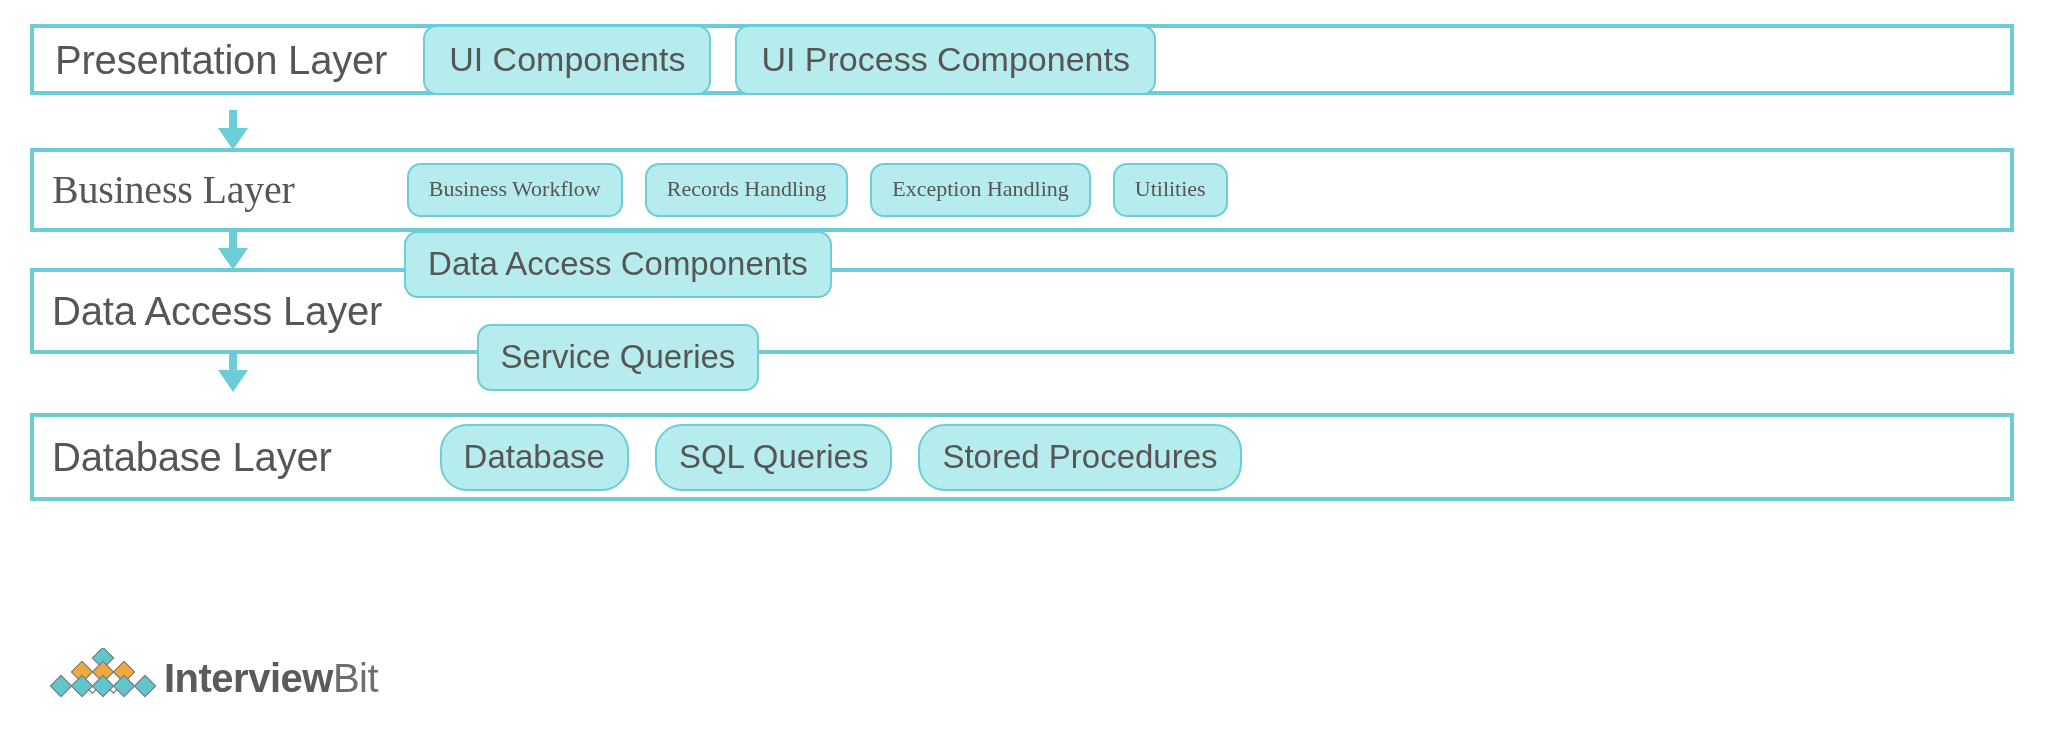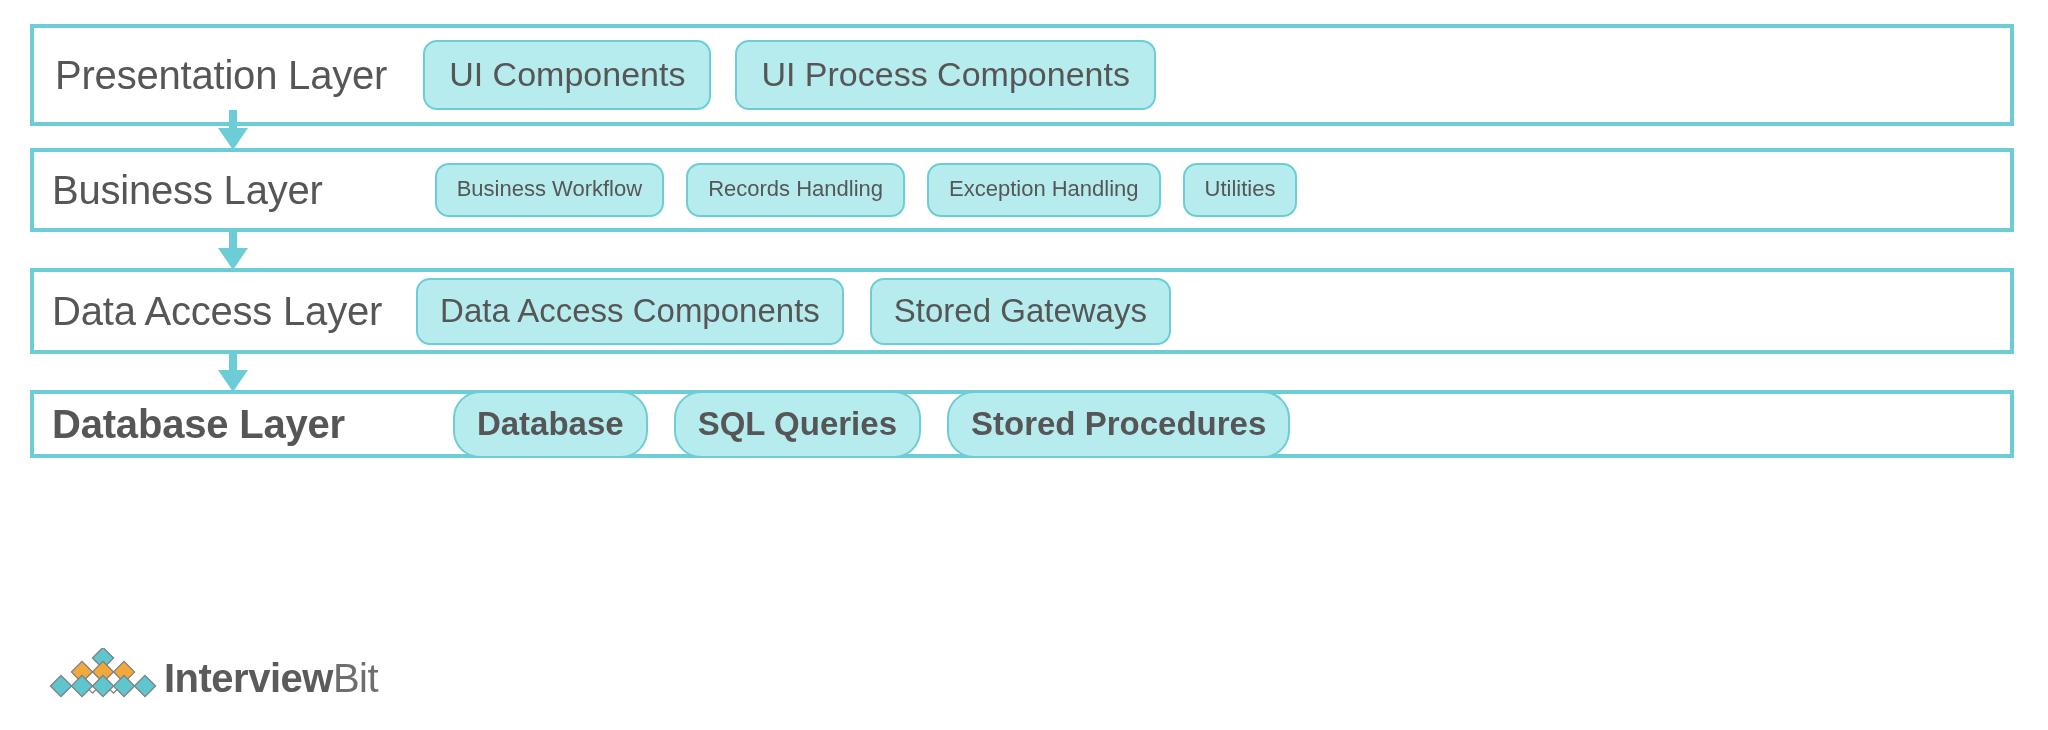--- a/index.html
+++ b/index.html
@@ -30,24 +30,24 @@
     left: 30px;
     width: 1984px;
     box-sizing: border-box;
     border: 4px solid #6ccdd6;
     background: #ffffff;
     display: flex;
     align-items: center;
     padding: 0 0 0 18px;
   }
 
-  .layer-presentation { top: 24px;  height: 102px; padding-left: 21px; }
-  .layer-business     { top: 148px; height: 84px; }
+  .layer-presentation { top: 24px;  height: 71px; padding-left: 21px; }
+  .layer-business     { top: 148px; height: 84px; font-family: Liberation Serif, serif; }
   .layer-dataaccess   { top: 268px; height: 86px; align-items: center; }
-  .layer-database     { top: 390px; height: 68px; font-weight: bold; }
+  .layer-database     { top: 413px; height: 88px; }
 
   .layer-title {
     color: #565656;
     font-size: 40px;
     line-height: 1;
     white-space: nowrap;
     letter-spacing: -0.2px;
     padding-right: 8px;
   }
 
@@ -70,21 +70,21 @@
     box-sizing: border-box;
   }
 
   
   .layer-presentation .pill-group { gap: 24px; border-radius: 26px; }
   .layer-presentation .pill { font-size: 34px; padding: 15px 24px 17px 24px; }
 
   .layer-business .pill-group { margin-left: 104px; gap: 22px; }
   .layer-business .pill { font-size: 22px; padding: 13px 20px 15px 20px; }
 
-  .layer-dataaccess .pill-group { margin-left: 26px; gap: 26px; }
+  .layer-dataaccess .pill-group { margin-left: 14px; gap: 26px; flex-direction: column; }
   .layer-dataaccess .pill { font-size: 33px; padding: 14px 22px 16px 22px; }
 
   .layer-database .pill-group { margin-left: 100px; gap: 26px; }
   .layer-database .pill { font-size: 33px; padding: 14px 22px 16px 22px; border-radius: 27px; }
 
   
   .arrow {
     position: absolute;
     left: 218px;
     width: 30px;
@@ -172,21 +172,21 @@
 
   <div class="arrow arrow-2">
     <div class="shaft"></div>
     <div class="head"></div>
   </div>
 
   <div class="layer layer-dataaccess">
     <div class="layer-title">Data Access Layer</div>
     <div class="pill-group">
       <div class="pill">Data Access Components</div>
-      <div class="pill">Stored Gateways</div>
+      <div class="pill">Service Queries</div>
     </div>
   </div>
 
   <div class="arrow arrow-3">
     <div class="shaft"></div>
     <div class="head"></div>
   </div>
 
   <div class="layer layer-database">
     <div class="layer-title">Database Layer</div>

